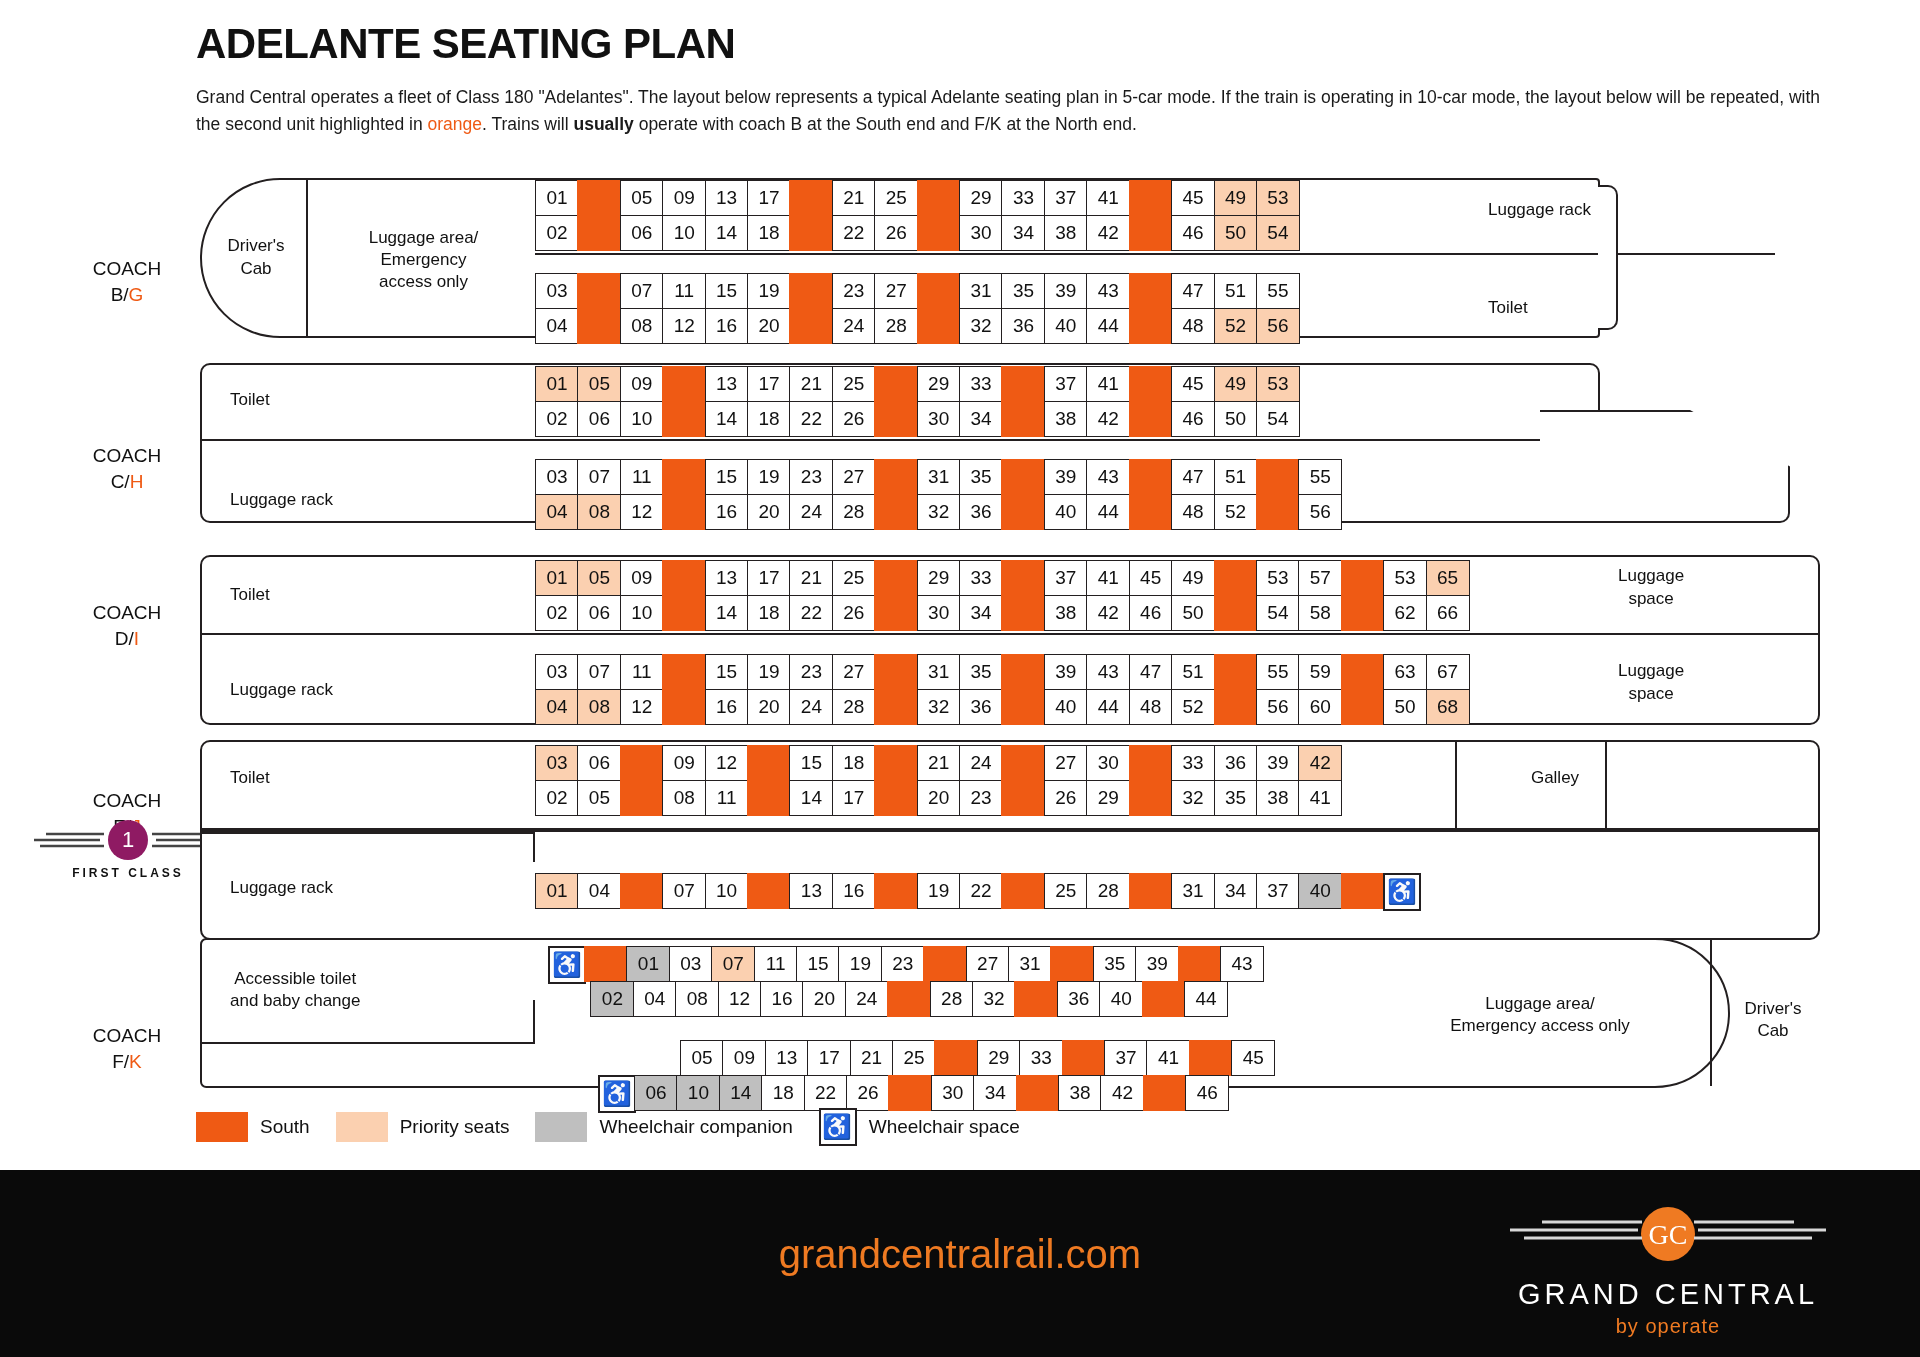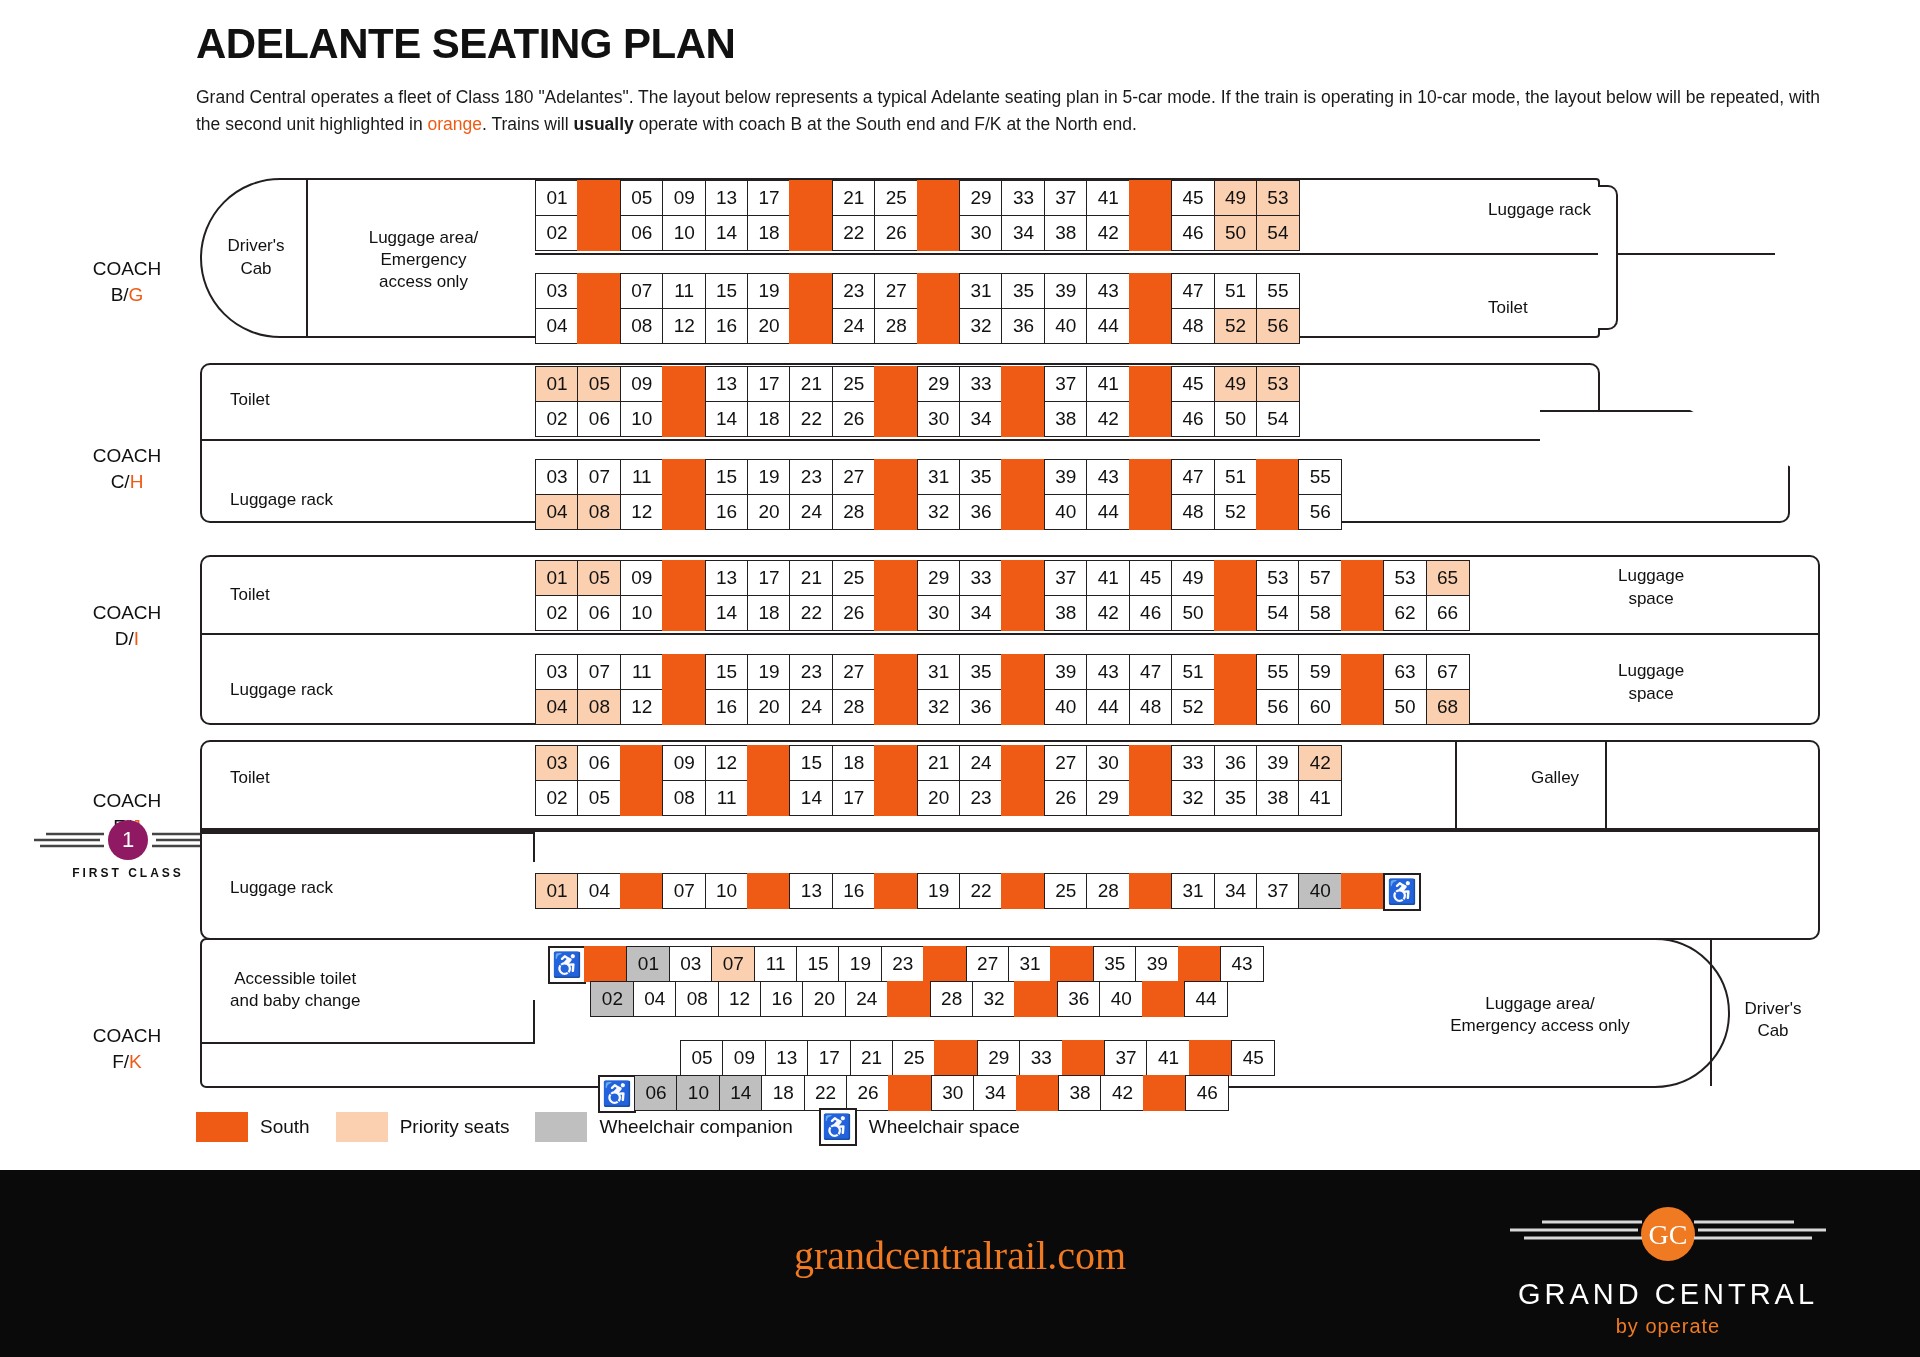--- a/index.html
+++ b/index.html
@@ -77,21 +77,21 @@
   }
   .fc-wings { position:absolute; left:0; top:6px; width:196px; height:30px; }
   .fc-text { font-size:12px; letter-spacing:3px; color:#111; margin-top:6px; font-weight:bold; }
 
   
   .footer {
     position:absolute; left:0; top:1170px; width:1920px; height:187px; background:#0a0a0a;
   }
   .footer-url {
     position:absolute; left:0; top:62px; width:1920px; text-align:center;
-    color:#ef7a22; font-size:40px;font-family:Liberation Serif, serif;
+    color:#ef7a22; font-size:40px;
   }
   .brand { position:absolute; right:82px; top:34px; width:340px; text-align:center; color:#fff; }
   .brand-name { font-size:29px; letter-spacing:4px; margin-top:4px; }
   .brand-sub { font-size:20px; color:#ef7a22; letter-spacing:1px; margin-top:4px; }
 </style>
 </head>
 <body>
 
 <div class="page">
 

